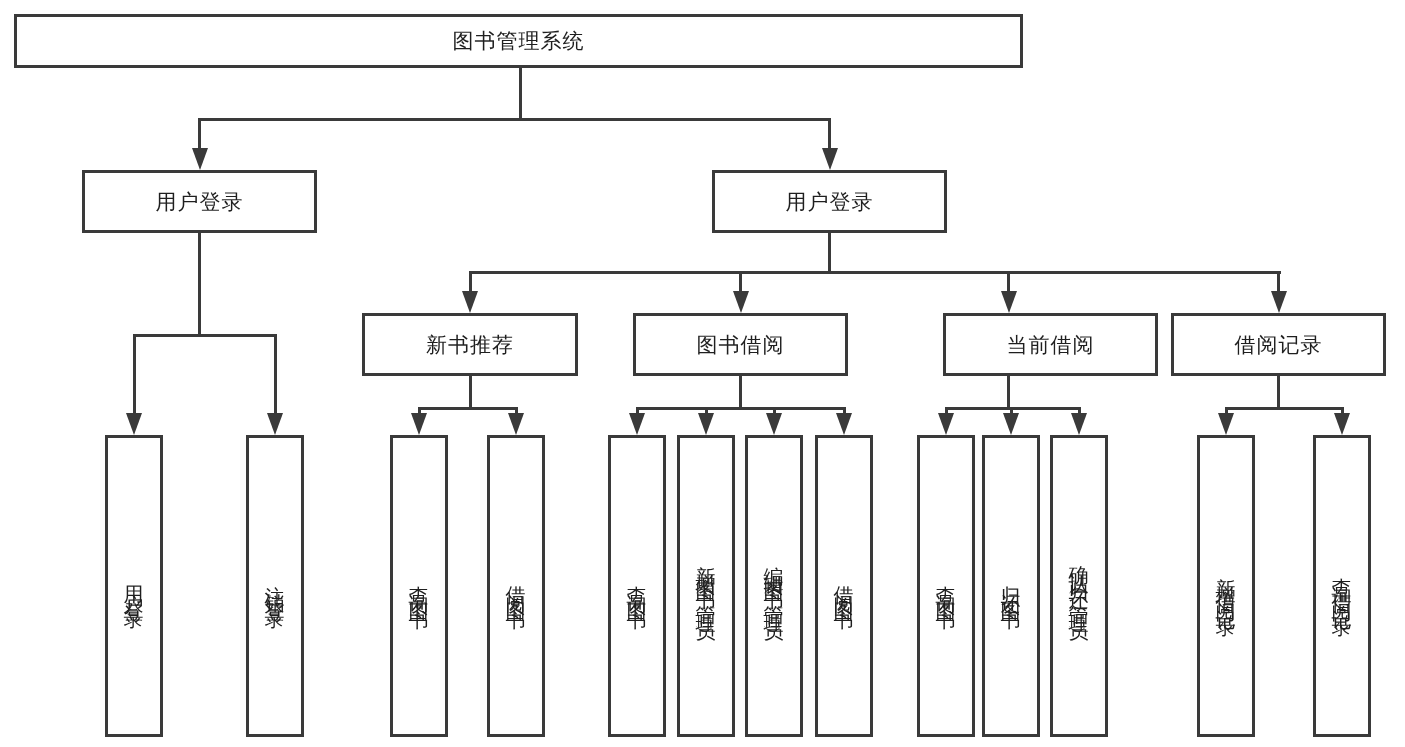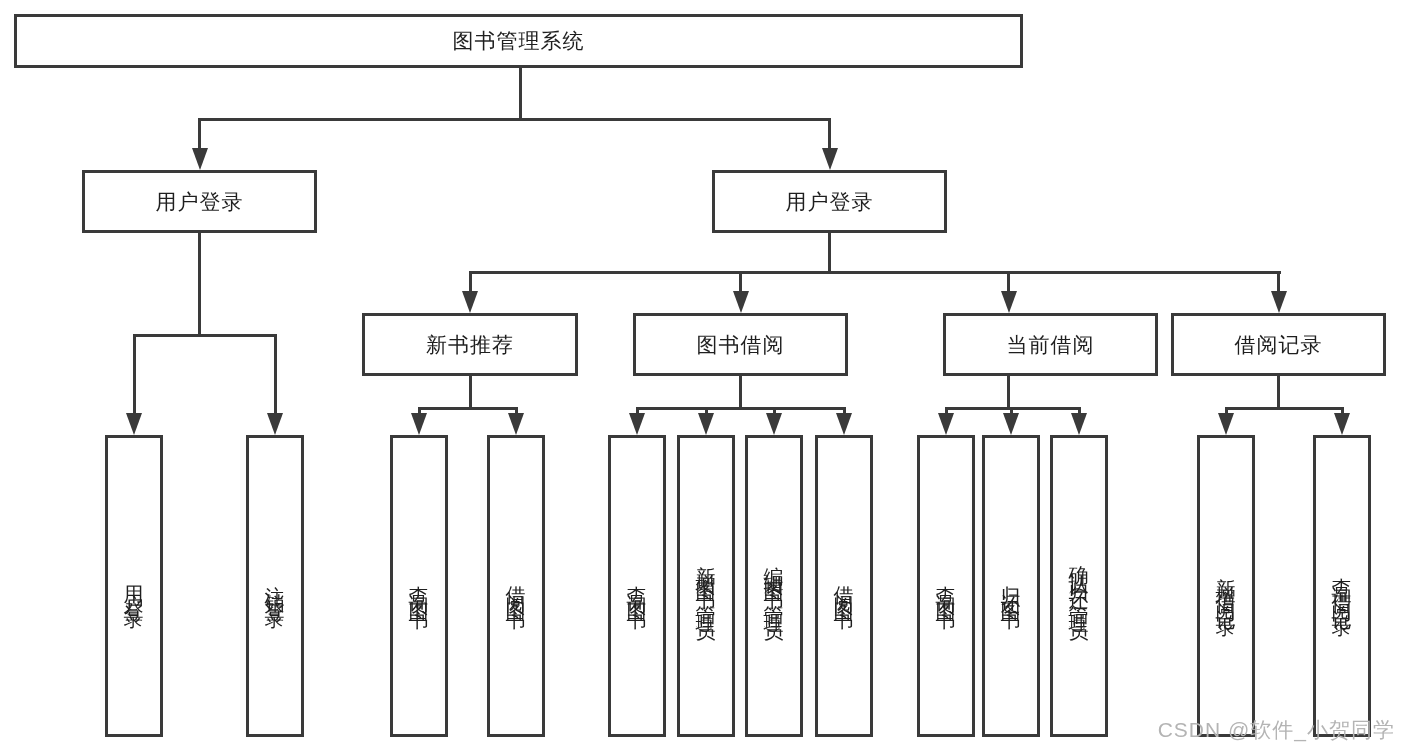--- a/index.html
+++ b/index.html
@@ -185,15 +185,14 @@
     <span class="vlabel">确认归还（管理员）</span>
   </div>
 
   <div class="node" style="left:1197px; top:435px; width:58px; height:302px;">
     <span class="vlabel">新增借阅记录</span>
   </div>
   <div class="node" style="left:1313px; top:435px; width:58px; height:302px;">
     <span class="vlabel">查询借阅记录</span>
   </div>
 
-  <div class="watermark">CSDN @软件_小贺同学</div>
 
 </div>
 
 </body></html>

